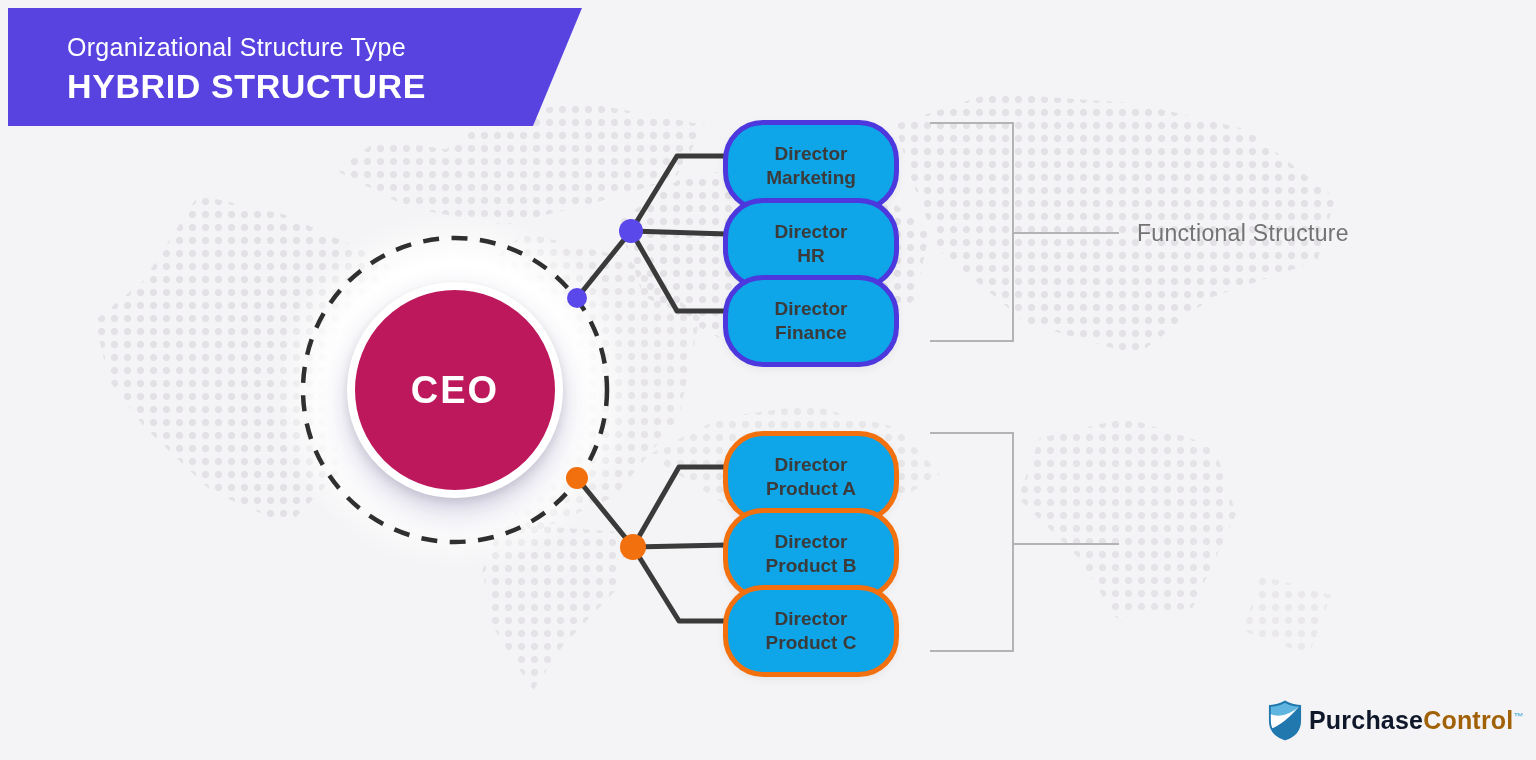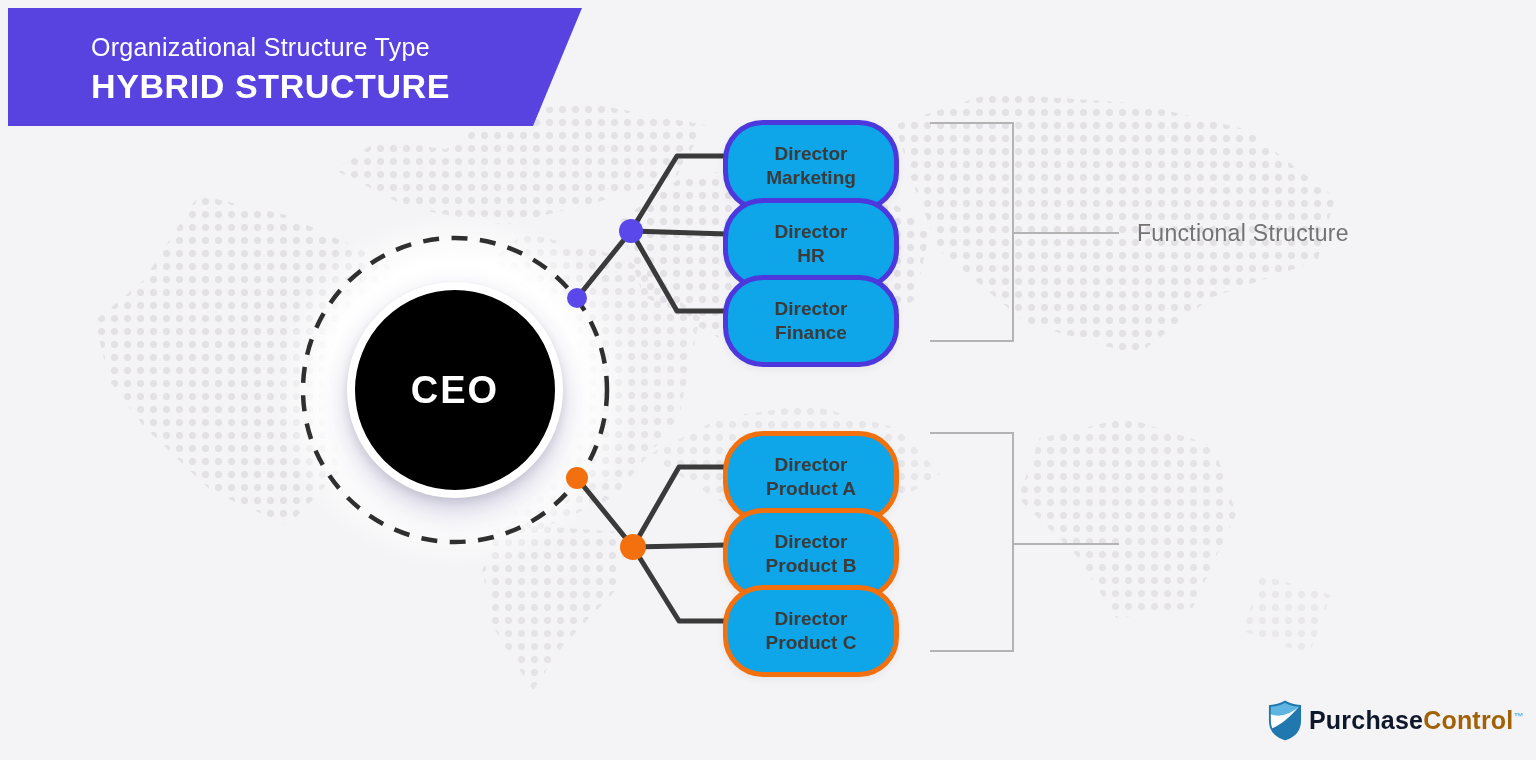--- a/index.html
+++ b/index.html
@@ -37,29 +37,29 @@
     position:absolute;z-index:1;left:280px;top:215px;width:350px;height:350px;
     background:radial-gradient(circle,#ffffff 52%,rgba(255,255,255,0) 73%);
   }
   
   .wires{position:absolute;z-index:2;left:0;top:0;}
   
   .banner{
     position:absolute;z-index:4;left:8px;top:8px;width:574px;height:118px;
     background:#5843e0;color:#ffffff;
     clip-path:polygon(0 0,100% 0,calc(100% - 49px) 100%,0 100%);
-    padding:25px 0 0 83px;box-sizing:border-box;
+    padding:25px 0 0 59px;box-sizing:border-box;
   }
   .banner .sub{font-size:25px;font-weight:400;letter-spacing:.3px;margin-bottom:5px;}
   .banner .ttl{font-size:34px;font-weight:700;letter-spacing:.6px;}
   
   .ceo{
     position:absolute;z-index:4;left:347px;top:282px;width:216px;height:216px;
     box-sizing:border-box;border:8px solid #ffffff;border-radius:50%;
-    background:#000000;color:#ffffff;
+    background:#be185d;color:#ffffff;
     display:flex;align-items:center;justify-content:center;
     font-size:38px;font-weight:700;letter-spacing:2px;
     box-shadow:0 14px 30px rgba(43,32,112,.22),0 4px 10px rgba(0,0,0,.10);
   }
   
   .node{
     position:absolute;z-index:4;left:723px;width:176px;height:92px;
     box-sizing:border-box;background:#0ea5e9;border-radius:40px;
     display:flex;flex-direction:column;align-items:center;justify-content:center;
     font-size:19px;font-weight:700;color:#3b3b3b;line-height:1.25;

